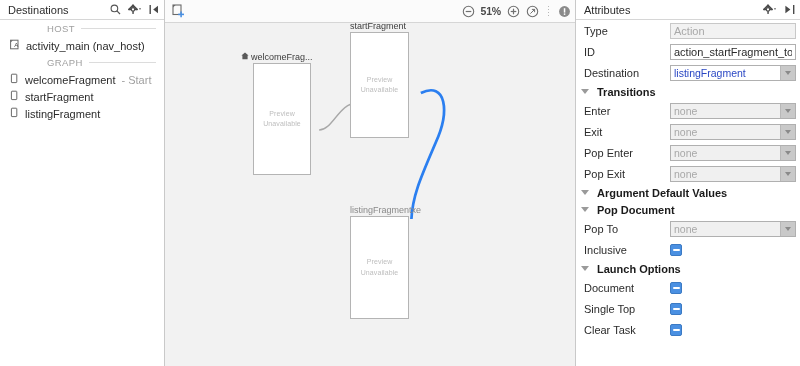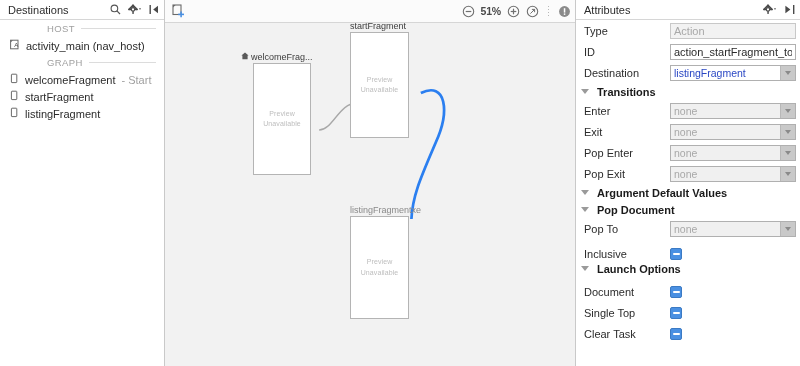--- a/index.html
+++ b/index.html
@@ -174,21 +174,21 @@
   .args-head .cell {
     font-size: 10.5px; color: #6e6e6e; padding: 0 3px;
     display: flex; align-items: center;
     border-right: 1px solid #d2d2d2;
     overflow: hidden; white-space: nowrap;
   }
   .args-head .c1 { width: 74px; flex: 0 0 74px; }
   .args-head .c2 { width: 74px; flex: 0 0 74px; }
   .args-head .c3 { flex: 1 1 auto; border-right: none; color: #a3a3a3; }
   .args-body { height: 9px; background: #ffffff; }
-  .check-row { display: flex; align-items: flex-end; height: 21px; padding: 0 4px 0 8px; }
+  .check-row { display: flex; align-items: center; height: 21px; padding: 0 4px 0 8px; }
   .check-row .name { width: 86px; flex: 0 0 86px; font-size: 11px; color: #2b2b2b; }
   .cbox {
     width: 12px; height: 12px;
     background: #4a90e2;
     border: 1px solid #3b7ac4;
     border-radius: 2px;
     display: flex; align-items: center; justify-content: center;
   }
   .cbox .dash { width: 7px; height: 2px; background: #ffffff; border-radius: 1px; }
 </style>

